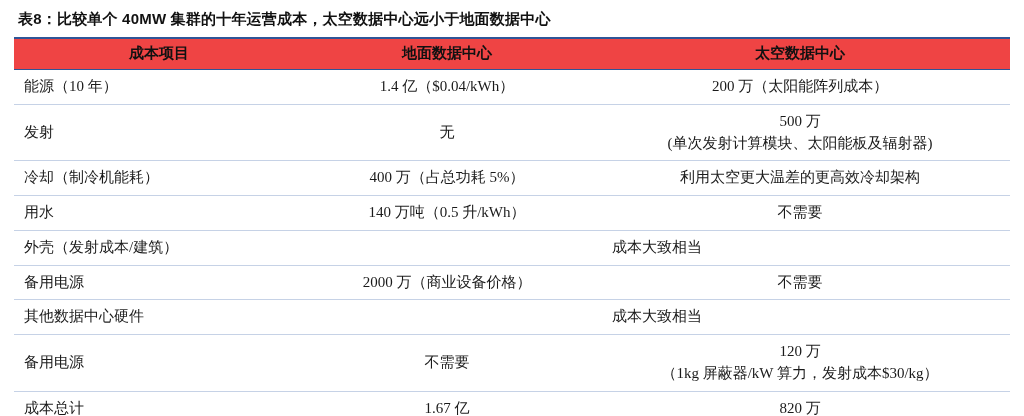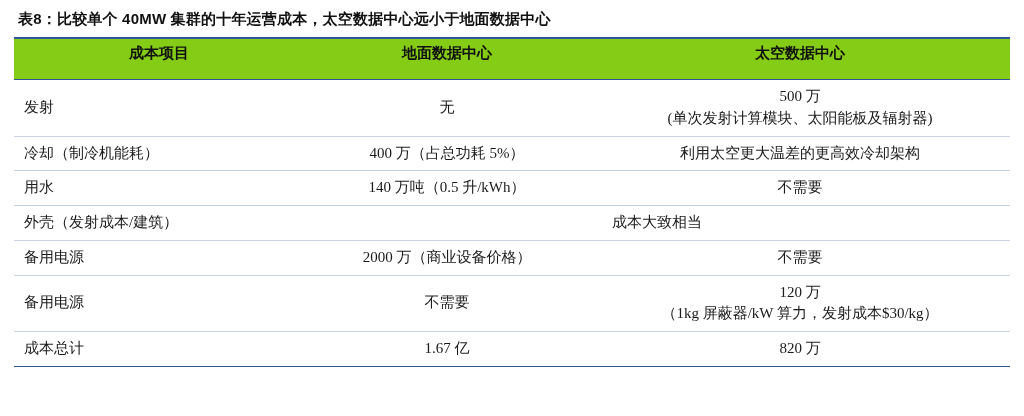--- a/index.html
+++ b/index.html
@@ -37,25 +37,25 @@
     font-size: 15px;
   }
   table.cost-table col.c1 { width: 290px; }
   table.cost-table col.c2 { width: 286px; }
   table.cost-table col.c3 { width: 420px; }
 
   .cost-table thead th {
     font-family: "Liberation Sans", "DejaVu Sans", sans-serif;
     font-size: 15px;
     font-weight: bold;
-    padding: 5px 0 16px 0;
+    padding: 5px 0 6px 0;
     text-align: center;
     border-top: 2px solid #2f5597;
     border-bottom: 1.5px solid #2f5597;
-    background: #84cc16;
+    background: #ef4444;
     color: #111111;
   }
   .cost-table tbody td {
     padding: 6px 6px;
     border-bottom: 1px solid #c6d2e6;
     text-align: center;
     vertical-align: middle;
     line-height: 1.45;
     color: #1a1a1a;
   }
@@ -86,20 +86,25 @@
         <col class="c3">
     </colgroup>
     <thead>
       <tr>
         <th>成本项目</th>
         <th>地面数据中心</th>
         <th>太空数据中心</th>
       </tr>
     </thead>
     <tbody>
+      <tr>
+        <td class="item">能源（10 年）</td>
+        <td>1.4 亿（$0.04/kWh）</td>
+        <td>200 万（太阳能阵列成本）</td>
+      </tr>
 
       <tr>
         <td class="item">发射</td>
         <td>无</td>
         <td class="two-line">
           <span class="l1">500 万</span>
           <span class="l2">(单次发射计算模块、太阳能板及辐射器)</span>
         </td>
       </tr>
 
@@ -119,20 +124,24 @@
         <td class="item">外壳（发射成本/建筑）</td>
         <td class="span-center" colspan="2">成本大致相当</td>
       </tr>
 
       <tr>
         <td class="item">备用电源</td>
         <td>2000 万（商业设备价格）</td>
         <td>不需要</td>
       </tr>
 
+      <tr>
+        <td class="item">其他数据中心硬件</td>
+        <td class="span-center" colspan="2">成本大致相当</td>
+      </tr>
 
       <tr>
         <td class="item">备用电源</td>
         <td>不需要</td>
         <td class="two-line">
           <span class="l1">120 万</span>
           <span class="l2">（1kg 屏蔽器/kW 算力，发射成本$30/kg）</span>
         </td>
       </tr>
 

